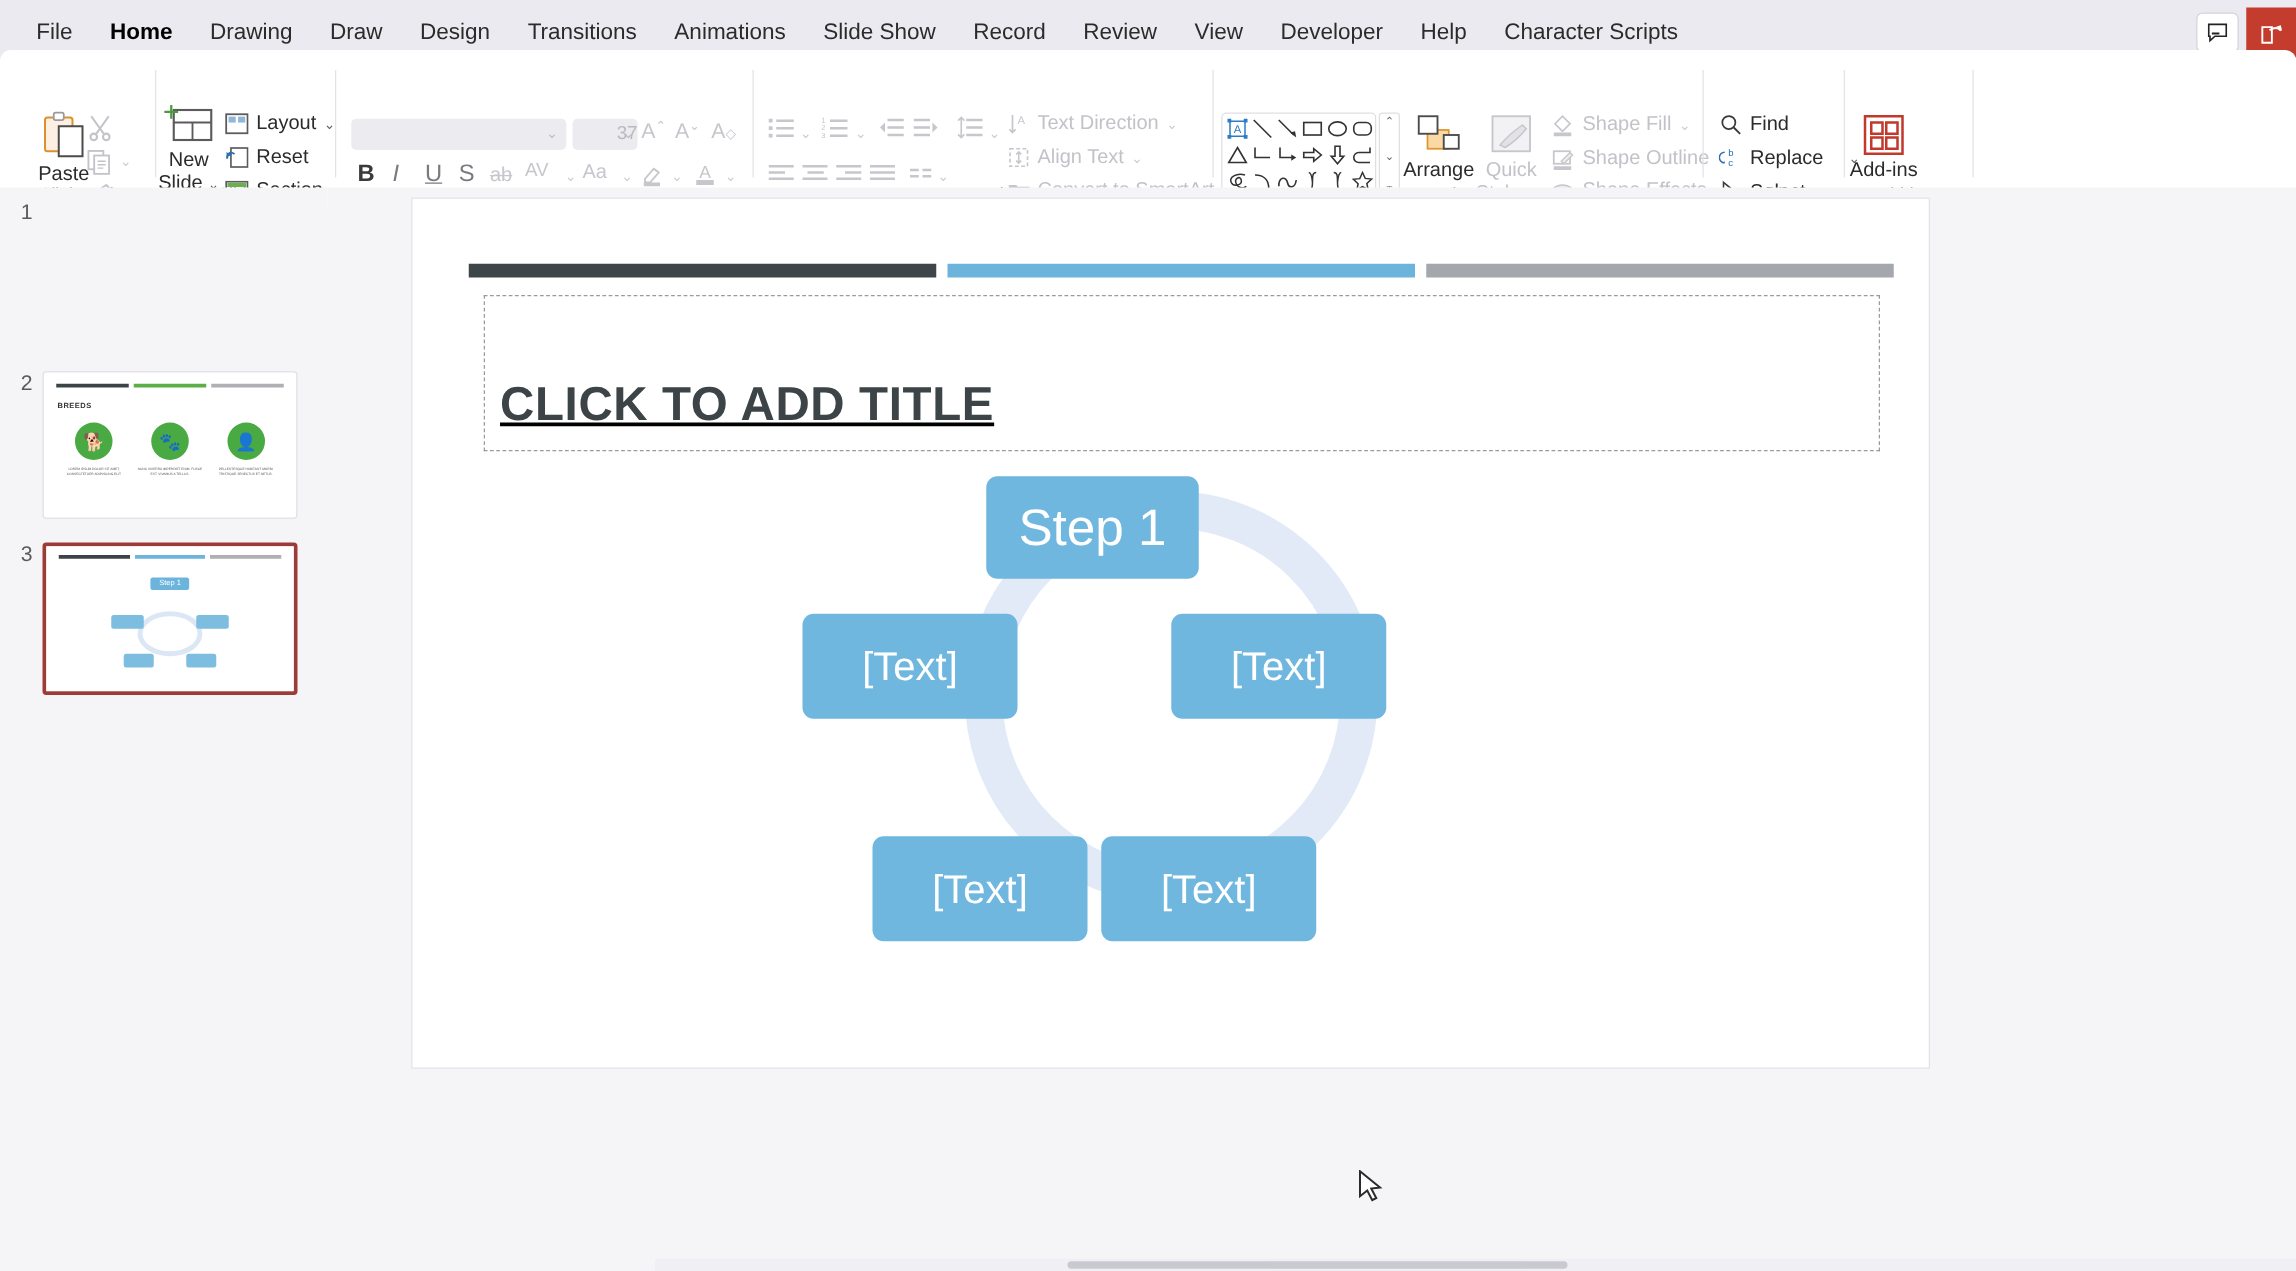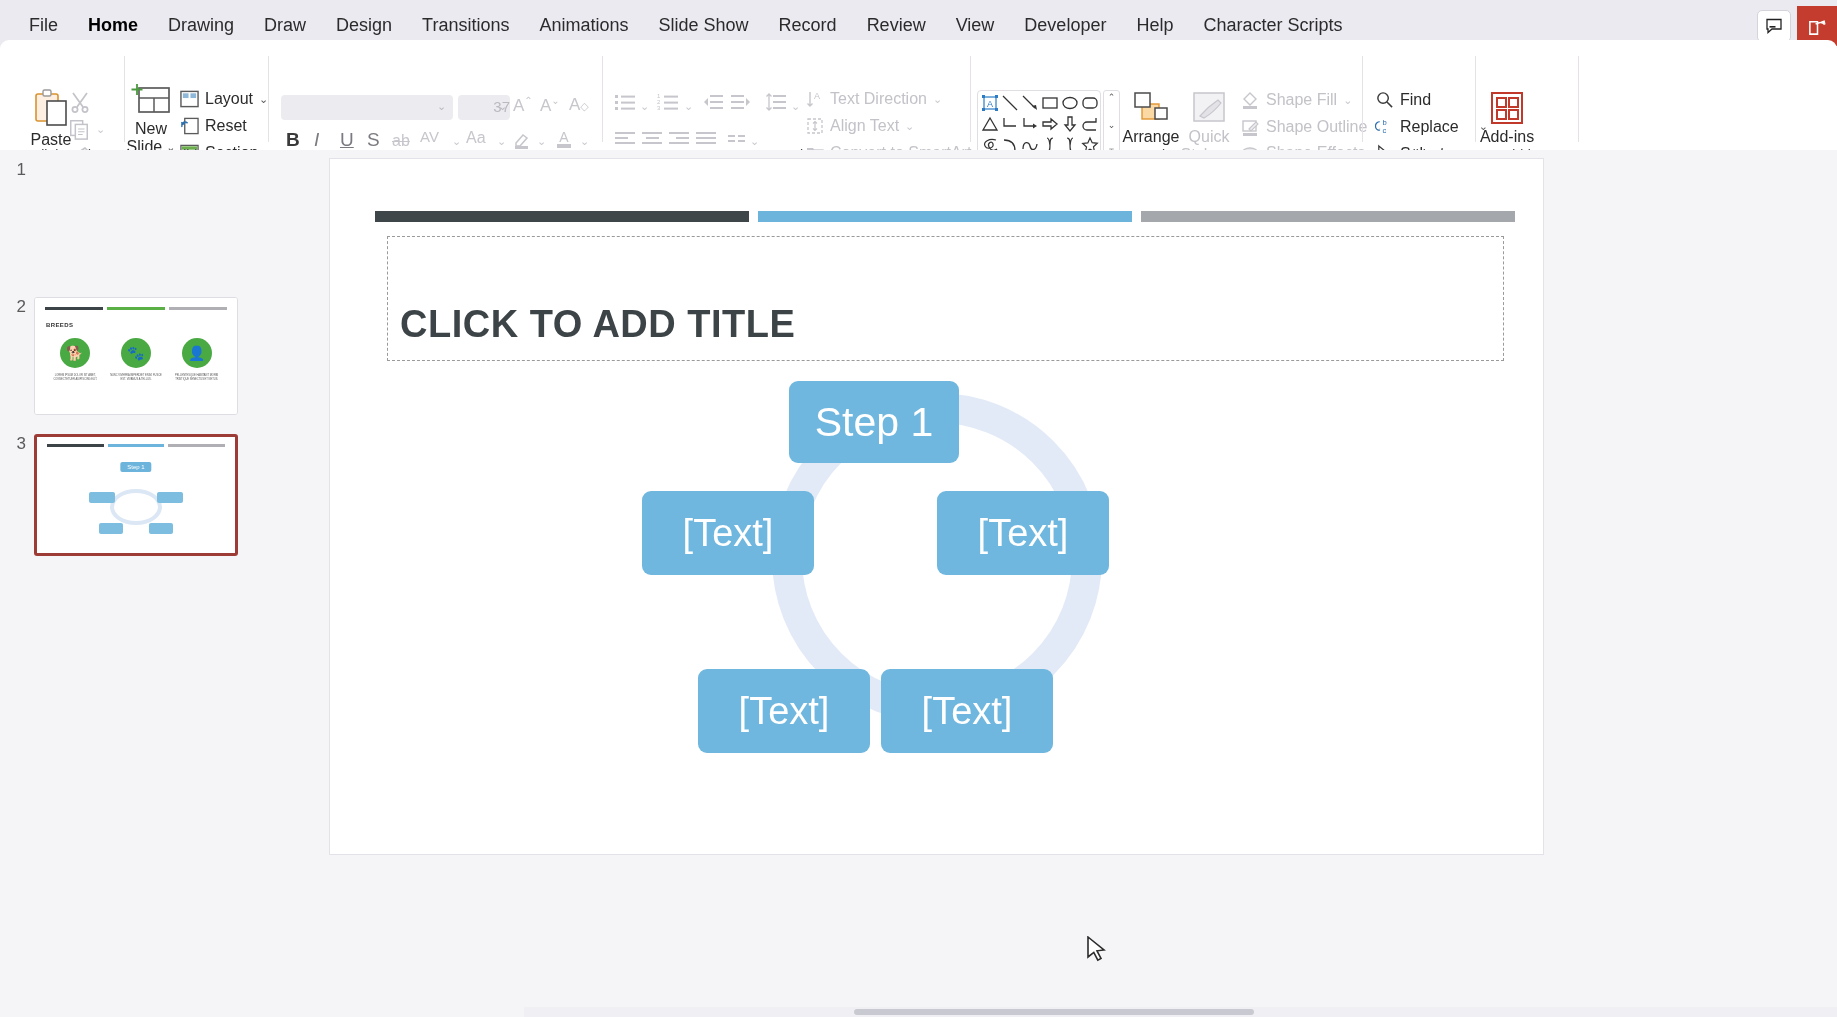--- a/index.html
+++ b/index.html
@@ -163,34 +163,34 @@
   .canvas-area { position: absolute; left: 262px; top: 150px; width: 1575px; height: 867px; background: #f5f5f8; }
   .slide {
     position: absolute; left: 68px; top: 9px; width: 1213px; height: 695px;
     background: #ffffff; box-shadow: 0 0 0 1px #e2e2e8;
   }
   .deco-bars { position: absolute; left: 45px; top: 52px; width: 1140px; height: 11px; display: flex; gap: 9px; }
   .deco-bars i { display: block; height: 100%; }
   .title-ph {
     position: absolute; left: 57px; top: 77px; width: 1117px; height: 125px;
     border: 1px dashed #9a9a9a;
-    display: flex; align-items: flex-end; padding: 0 0 14px 12px;
+    display: flex; align-items: flex-end; padding: 0 0 14px 12px; text-decoration: underline;
   }
   .title-text { font-size: 38px; font-weight: bold; color: #3d4447; letter-spacing: .5px; }
 
   .diagram { position: absolute; left: 0; top: 220px; width: 1213px; height: 470px; }
   .cyc-ring {
     position: absolute; left: 50%; top: 14px; transform: translateX(-50%);
     width: 330px; height: 330px; border: 30px solid #dde6f6; border-radius: 50%;
     opacity: .85;
   }
   .node {
     position: absolute; background: #6fb7de; border-radius: 9px;
     display: flex; align-items: center; justify-content: center;
-    color: #ffffff; font-size: 38px; white-space: nowrap;
+    color: #ffffff; font-size: 32px; white-space: nowrap;
   }
   .node.n-step { font-size: 41px; }
 
   .cursor { position: absolute; left: 824px; top: 786px; width: 22px; height: 30px; }
 
   .scrollbar-h {
     position: absolute; left: 262px; bottom: 0; width: 1575px; height: 10px; background: #f0f0f4;
   }
   .scroll-thumb { position: absolute; left: 330px; top: 2px; width: 400px; height: 6px; background: #c9c9d1; border-radius: 3px; }
 </style>

